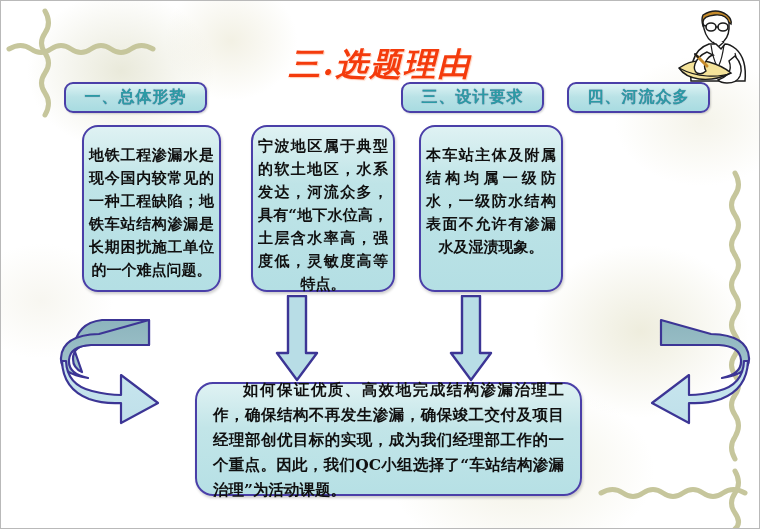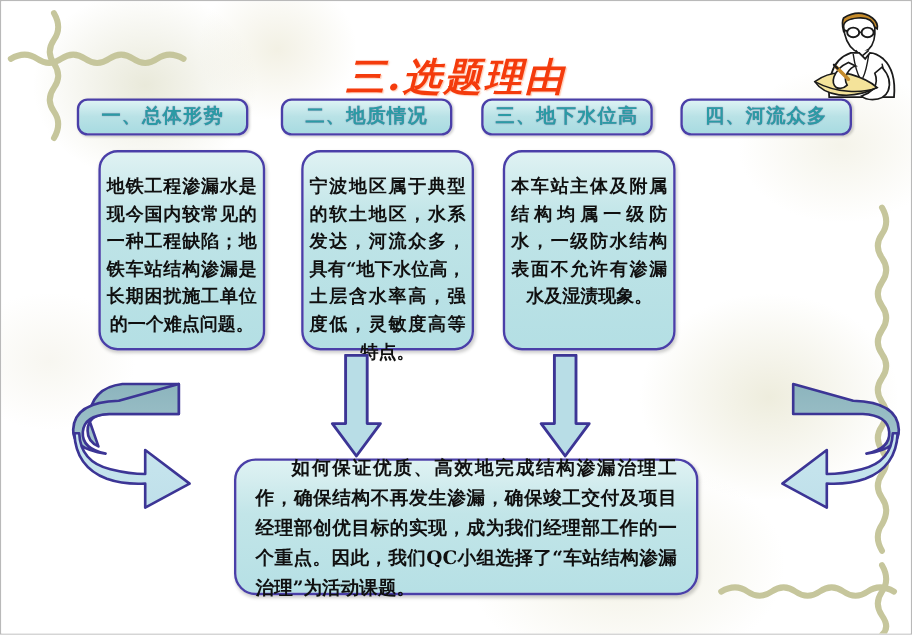--- a/index.html
+++ b/index.html
@@ -220,35 +220,32 @@
 
       <path d="M34 48 q-9 4 -12 12 q-2 6 2 9 q5 2 9 -2 q-3 -5 0 -10 q3 -5 7 -6z" fill="#ffffff" stroke="#1b1b1b" stroke-width="1.4"></path>
       <path d="M24 52 l10 10" stroke="#c58b2b" stroke-width="3" stroke-linecap="round"></path>
       <path d="M22 50 l3 3" stroke="#1b1b1b" stroke-width="2" stroke-linecap="round"></path>
     </svg>
   </div>
 
   <div class="head-box" style="left:63px; width:143px;align-items:center;">
     <span>一、总体形势</span>
   </div>
-  <div class="head-box" style="left:233px; width:143px;">
-    <span>二、地质情况</span>
-  </div>
   <div class="head-box" style="left:400px; width:143px;">
-    <span>三、地下水位高</span>
+    <span>三、设计要求</span>
   </div>
   <div class="head-box" style="left:566px; width:143px;">
     <span>四、河流众多</span>
   </div>
 
   <div class="content-box" style="left:61px; top:124px; width:139px; height:167px;">
     <p>地铁工程渗漏水是现今国内较常见的一种工程缺陷；地铁车站结构渗漏是长期困扰施工单位的一个难点问题。</p>
   </div>
 
-  <div class="content-box" style="left:230px; top:124px; width:144px; height:167px;">
+  <div class="content-box" style="left:230px; top:124px; width:144px; height:167px;align-items:center;">
     <p>宁波地区属于典型的软土地区，水系发达，河流众多，具有“地下水位高，土层含水率高，强度低，灵敏度高等特点。</p>
   </div>
 
   <div class="content-box" style="left:398px; top:124px; width:144px; height:167px;">
     <p>本车站主体及附属结构均属一级防水，一级防水结构表面不允许有渗漏水及湿渍现象。</p>
   </div>
 
 
   <div class="curved-arrow" style="left:58px; top:316px;">
     <svg width="158" height="110" viewBox="0 0 158 110">

